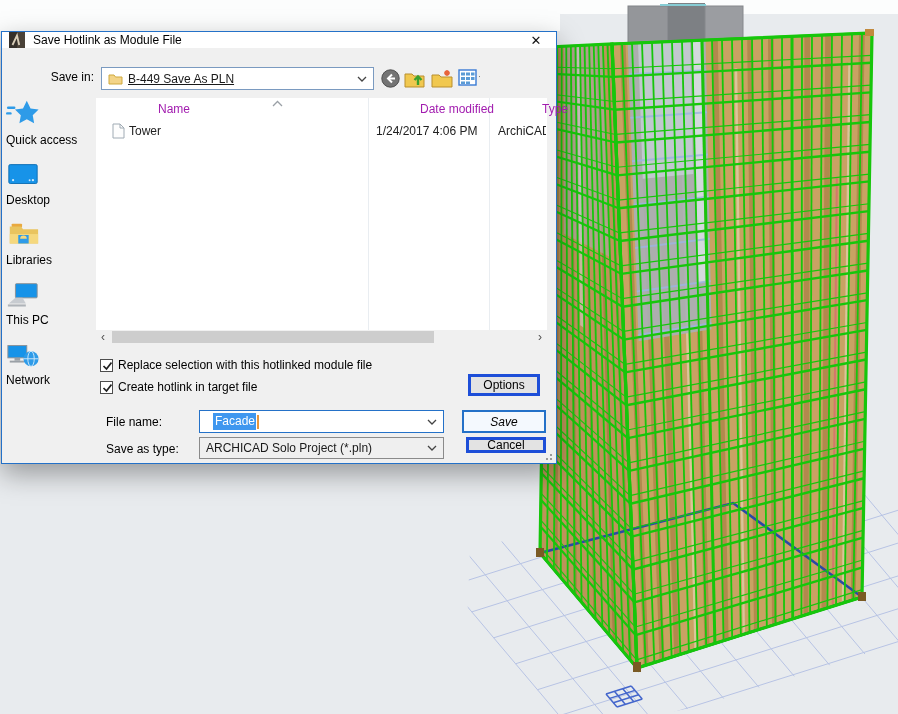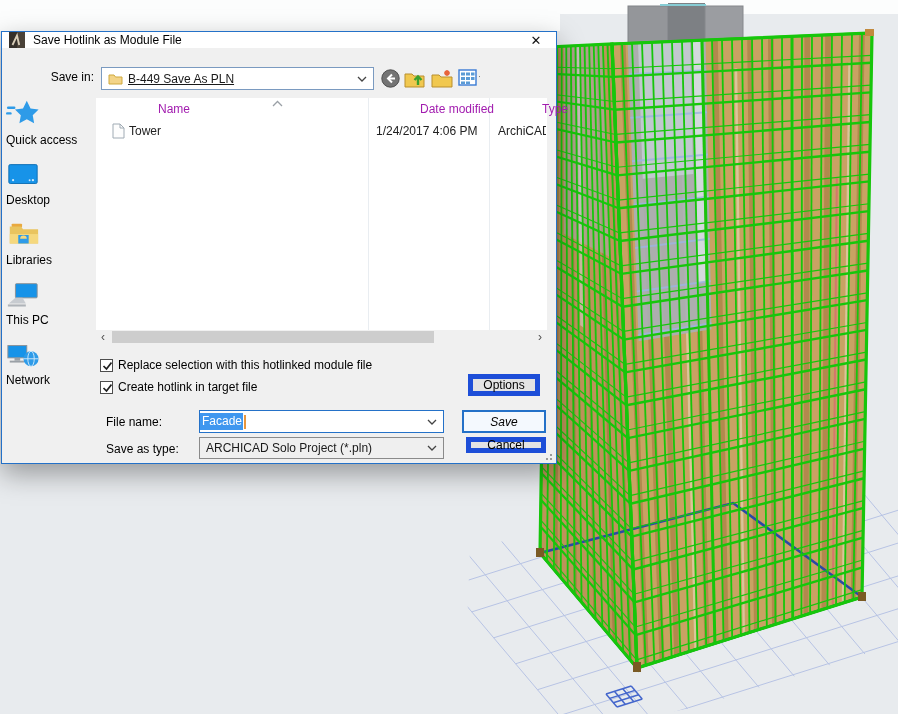--- a/index.html
+++ b/index.html
@@ -42,27 +42,27 @@
   
   .hscroll{position:absolute;left:0;bottom:0;width:451px;height:14px;background:#f0f0f0;}
   .hs-arrow{position:absolute;top:0;width:14px;height:14px;display:flex;align-items:center;
        justify-content:center;color:#505050;font-size:12px;line-height:1;}
   .hs-thumb{position:absolute;left:16px;top:1px;width:322px;height:12px;background:#cdcdcd;}
   
   .chk-row{position:absolute;left:98px;height:16px;display:flex;align-items:center;gap:5px;color:#000;}
   .chk{width:13px;height:13px;background:#fff;border:1px solid #4d4d4d;box-sizing:border-box;
        display:flex;align-items:center;justify-content:center;}
   
-  .btn{position:absolute;box-sizing:border-box;background:#e3e3e3;border:5px solid #1d4ed8;
+  .btn{position:absolute;box-sizing:border-box;background:#e3e3e3;border:3px solid #1d4ed8;
        display:flex;align-items:center;justify-content:center;font-size:12px;color:#000;}
   .btn-options{left:466px;top:342px;width:72px;height:22px;}
   .btn-save{left:460px;top:378px;width:84px;height:23px;border:2px solid var(--accent,#2471c8);background:#f4f9fe;font-style:italic;}
   .btn-cancel{left:464px;top:405px;width:80px;height:16px;}
   .frm-lbl{position:absolute;left:104px;color:#000;text-align:right;}
-  .cb-fname{left:197px;top:378px;width:245px;height:23px;border-color:#2471c8;padding-left:0;}
+  .cb-fname{left:197px;top:378px;width:245px;height:23px;border-color:#2471c8;padding-left:13px;}
   .sel-text{background:var(--selection,#3f97ef);color:#fff;padding:1px 1px 2px 2px;}
   .caret{display:inline-block;width:2px;height:14px;background:var(--caret,#e8963c);margin-left:1px;vertical-align:middle;}
   .cb-type{left:197px;top:405px;width:245px;height:22px;background:#efefef;border-color:#8a8a8a;color:#1a1a1a;}
   .grip{position:absolute;right:3px;bottom:3px;width:8px;height:8px;
        background:radial-gradient(circle at 2px 7px,#9a9a9a 1px,transparent 1.2px),
                   radial-gradient(circle at 6px 7px,#9a9a9a 1px,transparent 1.2px),
                   radial-gradient(circle at 6px 3px,#9a9a9a 1px,transparent 1.2px);}
 </style>
 </head>
 <body style="--accent: #2471c8; --selection: #3f97ef; --caret: #e8963c;">

